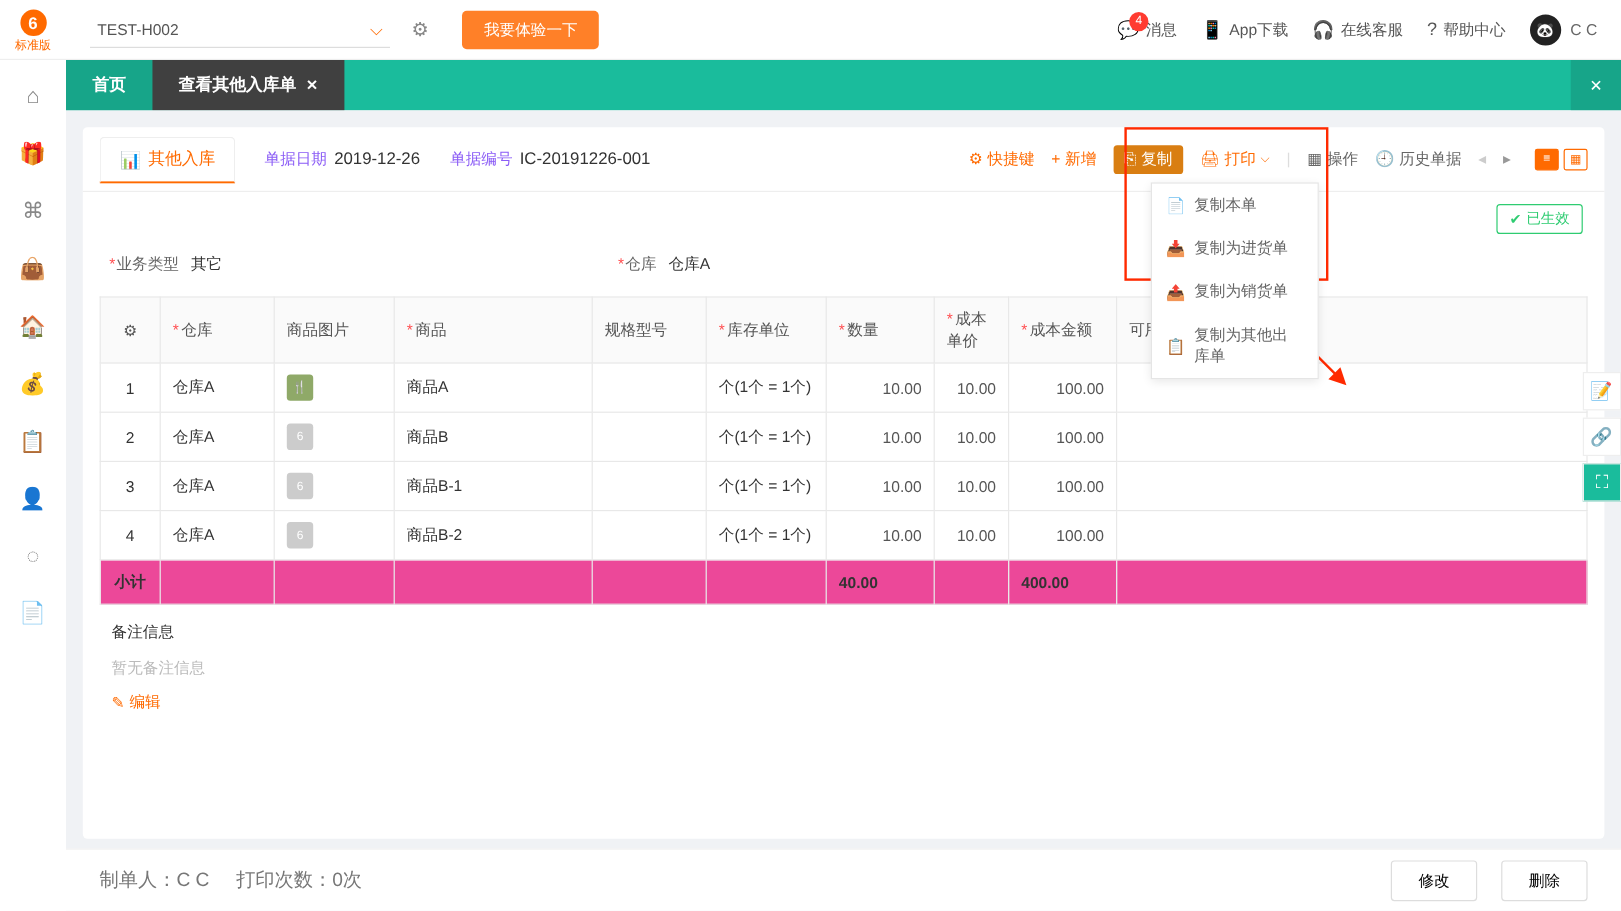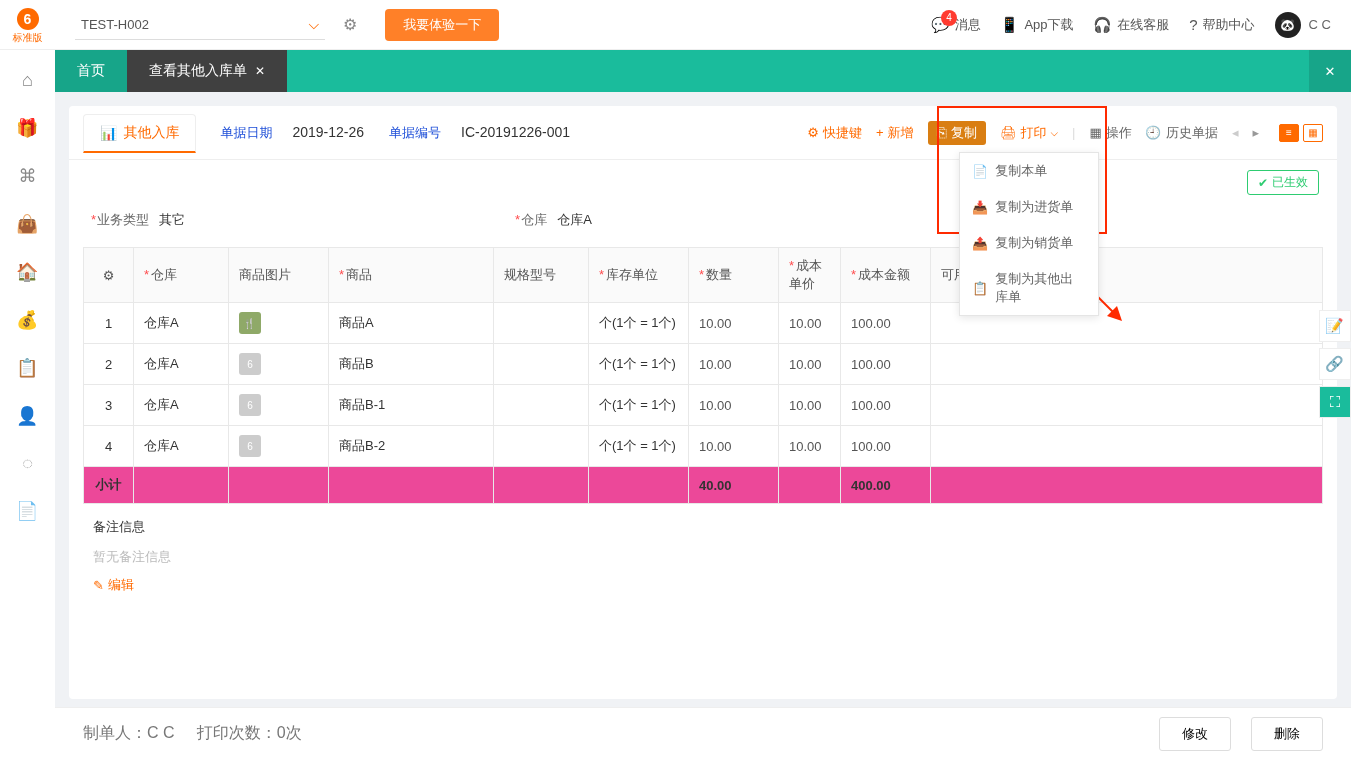--- a/index.html
+++ b/index.html
@@ -19,34 +19,34 @@
 .hdr-item .ic { font-size: 15px; }
 .badge { position: absolute; top: -6px; left: 10px; background: #ff3b30; color: #fff; border-radius: 50%; width: 16px; height: 16px; font-size: 10px; display: flex; align-items: center; justify-content: center; }
 .avatar { width: 26px; height: 26px; border-radius: 50%; background: #222; display: flex; align-items: center; justify-content: center; color: #fff; font-size: 12px; margin-left: 20px; }
 
 
 .leftnav { position: absolute; left: 0; top: 50px; width: 55px; bottom: 0; background: #fff; display: flex; flex-direction: column; align-items: center; gap: 26px; padding-top: 20px; }
 .leftnav .ni { font-size: 18px; color: #888; }
 
 
 .tabs-bar { position: absolute; top: 50px; left: 55px; right: 0; height: 42px; background: #1abc9c; display: flex; align-items: stretch; }
-.tab { padding: 0 22px; display: flex; align-items: center; color: #fff; font-size: 14px; }
+.tab { padding: 0 22px; display: flex; align-items: center; color: #fff; font-size: 14px; font-weight: bold; }
 .tab.home { background: #17a589; }
 .tab.active { background: #404040; }
 .tab .x { margin-left: 8px; font-size: 12px; }
 .tabs-close { margin-left: auto; width: 42px; display: flex; align-items: center; justify-content: center; color: #fff; background: #17a589; }
 
 
 .main { position: absolute; top: 92px; left: 55px; right: 0; bottom: 0; background: #f0f2f5; padding: 14px 14px 60px 14px; overflow: hidden; }
 .panel { background: #fff; border-radius: 4px; padding: 0; height: 100%; position: relative; }
 
 .doc-head { display: flex; align-items: center; height: 54px; padding-left: 14px; border-bottom: 1px solid #eee; }
 .doc-tab { border: 1px solid #eee; border-bottom: 2px solid #ff6a00; padding: 9px 16px; border-radius: 4px 4px 0 0; color: #ff6a00; font-size: 14px; display: flex; align-items: center; gap: 6px; margin-bottom: -1px;}
 .doc-info { display: flex; align-items: center; gap: 25px; margin-left: 24px; color: #666; font-size: 13px; }
-.doc-info .lbl { color: #1d4ed8; margin-right: 20px; }
+.doc-info .lbl { color: #8b5cf6; margin-right: 6px; }
 .doc-info .val { color: #333; font-size: 14px; }
 .doc-actions { margin-left: auto; display: flex; align-items: center; gap: 14px; padding-right: 14px; font-size: 13px; color: #666; }
 .doc-actions .ai { display: flex; align-items: center; gap: 4px; cursor: pointer; }
 .doc-actions .ai.orange { color: #ff6a00; }
 .copy-btn { background: #d97e12; color: #fff; padding: 3px 9px; border-radius: 3px; display: flex; align-items: center; gap: 4px; }
 .view-toggles { display: flex; gap: 4px; margin-left: 6px; }
 .vt { width: 20px; height: 18px; border: 1px solid #ff6a00; border-radius: 2px; display: flex; align-items: center; justify-content: center; font-size: 10px; }
 .vt.active { background: #ff6a00; color: #fff; }
 .vt.inactive { color: #ff6a00; }
 
@@ -57,21 +57,21 @@
 .ff { display: flex; align-items: center; gap: 10px; }
 .ff .lbl { color: #666; }
 .ff .star { color: #ff4d4f; margin-right: 1px; }
 
 
 .tbl-wrap { padding: 0 14px; }
 table.data { width: 100%; border-collapse: collapse; font-size: 13px; }
 table.data th, table.data td { border: 1px solid #e8e8e8; padding: 9px 10px; text-align: left; }
 table.data th { background: #fafafa; font-weight: normal; color: #555; }
 table.data th .star { color: #ff4d4f; margin-right: 2px; }
-table.data td.num { color: #555; }
+table.data td.num { color: #555; text-align: right; }
 table.data tr.subtotal td { background: #ec4899; font-weight: bold; color: #333; }
 .col-idx { width: 50px; text-align: center !important; }
 .col-wh { width: 95px; }
 .col-img { width: 100px; }
 .col-prod { width: 165px; }
 .col-spec { width: 95px; }
 .col-unit { width: 100px; }
 .col-qty { width: 90px; }
 .col-price { width: 62px; }
 .col-amt { width: 90px; }

